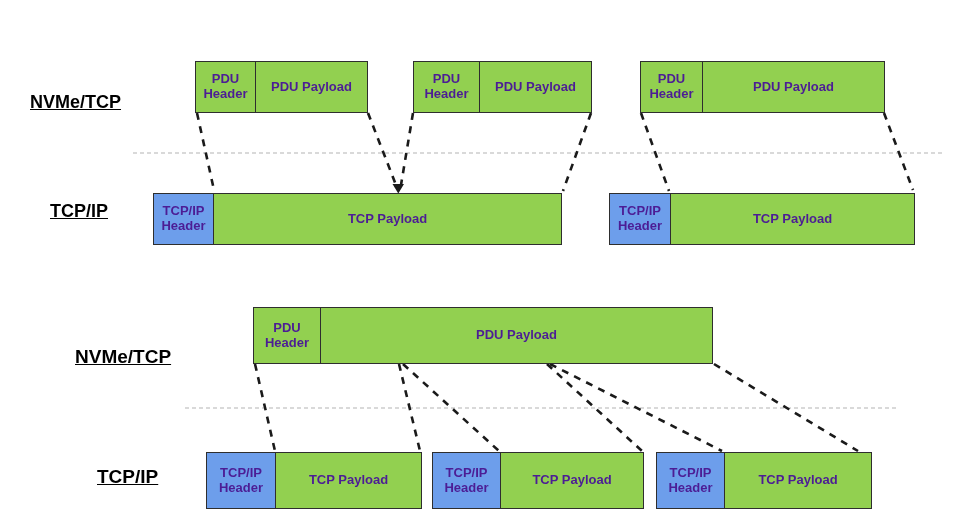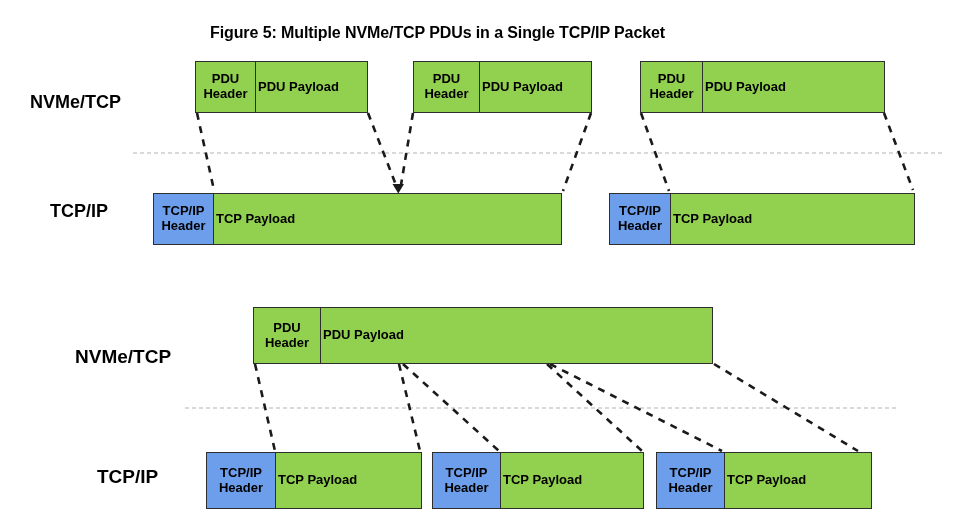--- a/index.html
+++ b/index.html
@@ -18,29 +18,29 @@
   }
   .overlay{position:absolute;left:0;top:0;width:967px;height:521px;pointer-events:none;}
   .conn{stroke:var(--connector);stroke-width:2.6;stroke-dasharray:7 6.5;fill:none;}
   .sep{stroke:var(--separator);stroke-width:1.2;stroke-dasharray:4 3;fill:none;}
   .arrow{fill:var(--connector);}
   .fig-title{
     position:absolute;font-size:16px;font-weight:bold;color:#000;
     white-space:nowrap;letter-spacing:-0.1px;
   }
   .row-label{
-    position:absolute;font-weight:bold;color:#000;white-space:nowrap;
+    position:absolute;font-weight:bold;color:#000;white-space:nowrap;text-decoration:underline;
   }
   .pkt{
     position:absolute;display:flex;box-sizing:border-box;
     border:1px solid var(--border);
   }
   .cell{
-    display:flex;align-items:center;text-align:center;
-    color:#000000;font-weight:bold;font-size:13px;line-height:1.15;
+    display:flex;align-items:center;justify-content:center;text-align:center;
+    color:#4c1d95;font-weight:bold;font-size:13px;line-height:1.15;
     box-sizing:border-box;padding:1px 2px;
   }
   .hdr{flex:0 0 auto;border-right:1px solid var(--border);}
   .pay{flex:1 1 auto;}
   .green{background:var(--pdu-green);}
   .blue{background:var(--header-blue);}
   .watermark{
     position:absolute;right:4px;top:491px;font-size:17px;color:var(--watermark);
     white-space:nowrap;font-weight:normal;
   }
@@ -65,21 +65,20 @@
     <line class="sep" x1="185" y1="408" x2="897" y2="408"></line>
 
     <line class="conn" x1="255" y1="364" x2="275" y2="451"></line>
     <line class="conn" x1="399" y1="364" x2="420" y2="451"></line>
     <line class="conn" x1="403" y1="364" x2="499" y2="451"></line>
     <line class="conn" x1="547" y1="364" x2="642" y2="451"></line>
     <line class="conn" x1="550" y1="364" x2="722" y2="451"></line>
     <line class="conn" x1="714" y1="364" x2="858" y2="451"></line>
   </svg>
 
-  <div class="fig-title" style="left:210px;top:24px">Figure 5: Multiple NVMe/TCP PDUs in a Single TCP/IP Packet</div>
 
   <div class="row-label" style="left:30px;top:92px;font-size:18px">NVMe/TCP</div>
 
   <div class="pkt" style="left:195px;top:61px;width:173px;height:52px">
     <div class="cell hdr green" style="width:60px">
       <span>PDU Header</span>
       </div>
     <div class="cell pay green">
       <span>PDU Payload</span>
       </div>

